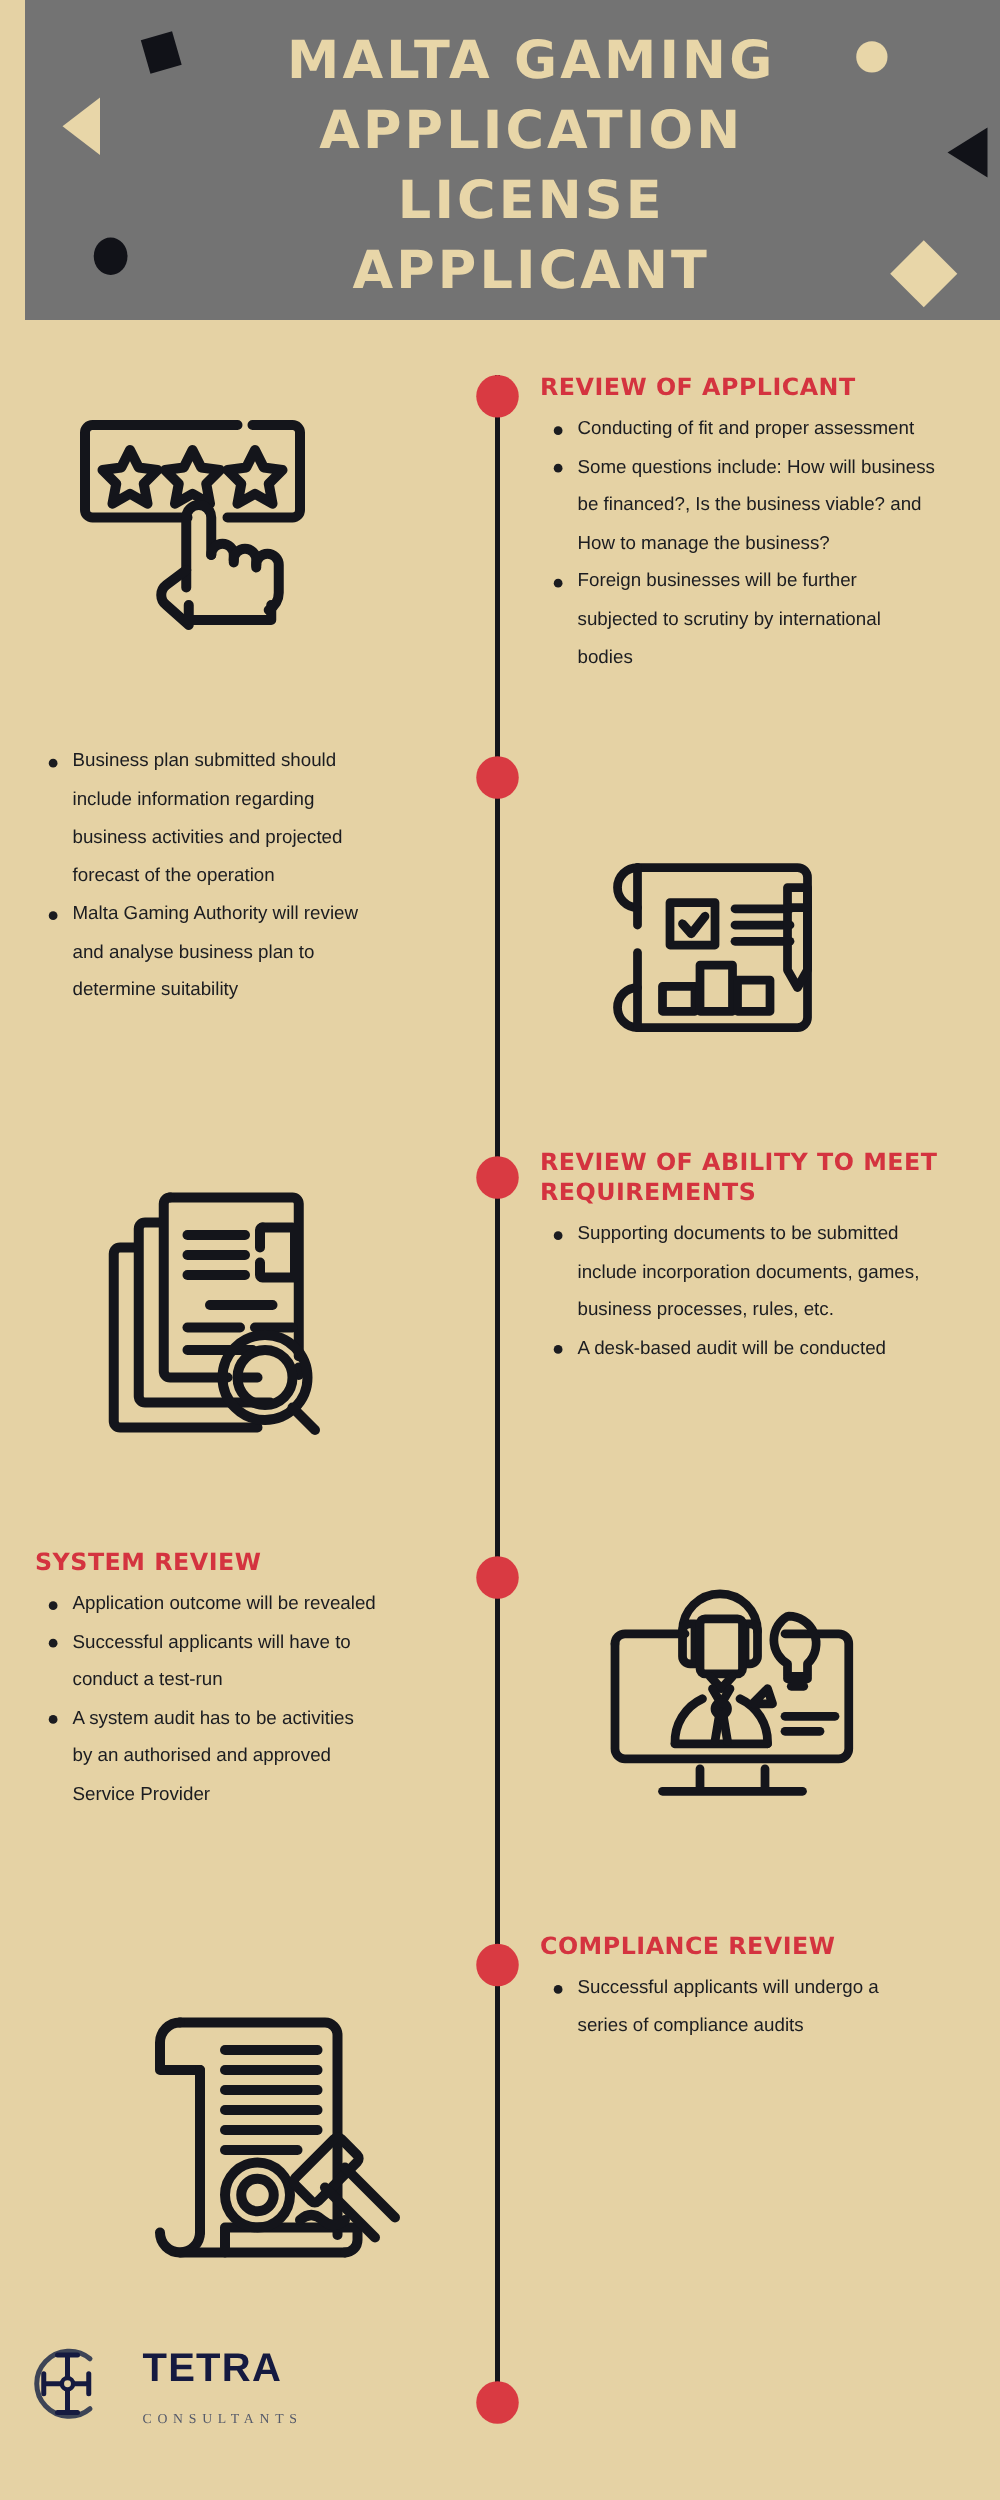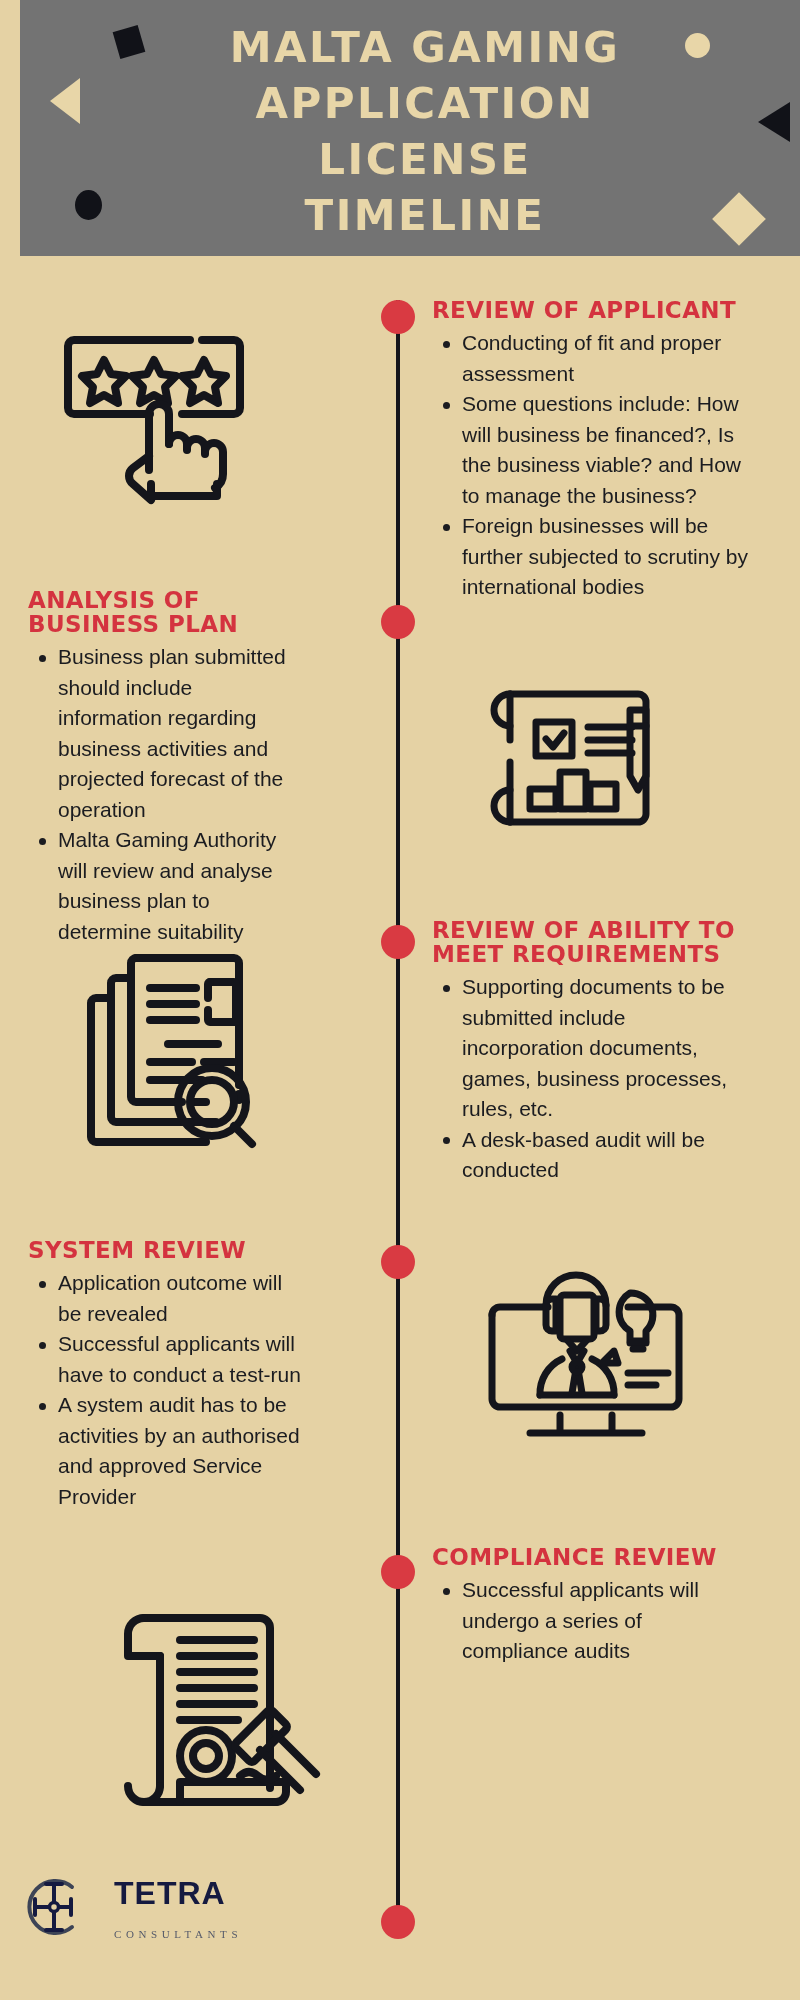--- a/index.html
+++ b/index.html
@@ -96,35 +96,35 @@
     border-radius: 50%;
     background: #d93a42;
   }
 
   
   .block { position: absolute; }
   .block-head {
     color: #d4333f;
     font-family: "DejaVu Sans", sans-serif;
     font-weight: bold;
-    font-size: 23px;
+    font-size: 19px;
     line-height: 24px;
     letter-spacing: 0.4px;
     text-transform: uppercase;
   }
   .block-list {
     margin-top: 6px;
     padding-left: 30px;
     list-style: none;
   }
   .block-list li {
     position: relative;
     color: #1b1c20;
     font-family: "Liberation Sans", sans-serif;
-    font-size: 21px;
+    font-size: 15px;
     line-height: 30.5px;
     margin-bottom: 0px;
   }
   .block-list li::before {
     content: "";
     position: absolute;
     left: -19px;
     top: 12.5px;
     width: 7px; height: 7px;
     border-radius: 50%;
@@ -171,21 +171,21 @@
     <div class="deco deco-tri-beige"></div>
     <div class="deco deco-circle-black"></div>
     <div class="deco deco-circle-beige"></div>
     <div class="deco deco-tri-black"></div>
     <div class="deco deco-diamond-beige"></div>
 
     <div class="header-title">
       <div>MALTA GAMING</div>
       <div>APPLICATION</div>
       <div>LICENSE</div>
-      <div>TIMELINE</div>
+      <div>APPLICANT</div>
     </div>
   </div>
 
   <div class="spine"></div>
 
   <div class="dot" style="top:300px"></div>
   <div class="dot" style="top:605px"></div>
   <div class="dot" style="top:925px"></div>
   <div class="dot" style="top:1245px"></div>
   <div class="dot" style="top:1555px"></div>
@@ -230,21 +230,20 @@
       <path d="M97 150 v-56 a10 10 0 0 1 20 0 v30"></path>
       <path d="M117 124 a9 9 0 0 1 18 0 v6"></path>
       <path d="M135 128 a9 9 0 0 1 18 0 v6"></path>
       <path d="M153 132 a9 9 0 0 1 18 0 v22 a16 16 0 0 1 -8 14"></path>
       <path d="M97 136 l-16 12 a10 10 0 0 0 0 16 l18 16"></path>
       <path d="M99 164 v12 h66 v-12"></path>
     </svg>
   </div>
 
   <div class="block" style="left:28px; top:588px; width:268px;">
-    <div class="block-head">ANALYSIS OF BUSINESS PLAN</div>
     <ul class="block-list">
       <li>Business plan submitted should include information regarding business activities and projected forecast of the operation</li>
       <li>Malta Gaming Authority will review and analyse business plan to determine suitability</li>
     </ul>
   </div>
 
   <div class="icon-wrap" style="left:72px; top:950px;">
     <svg width="185" height="200" viewBox="0 0 185 200" fill="none" stroke="#14151b" stroke-width="8" stroke-linecap="round" stroke-linejoin="round">
       <path d="M36 48 h-12 a5 5 0 0 0 -5 5 v134 a5 5 0 0 0 5 5 h110"></path>
       <path d="M56 28 h-12 a5 5 0 0 0 -5 5 v134 a5 5 0 0 0 5 5 h100"></path>

